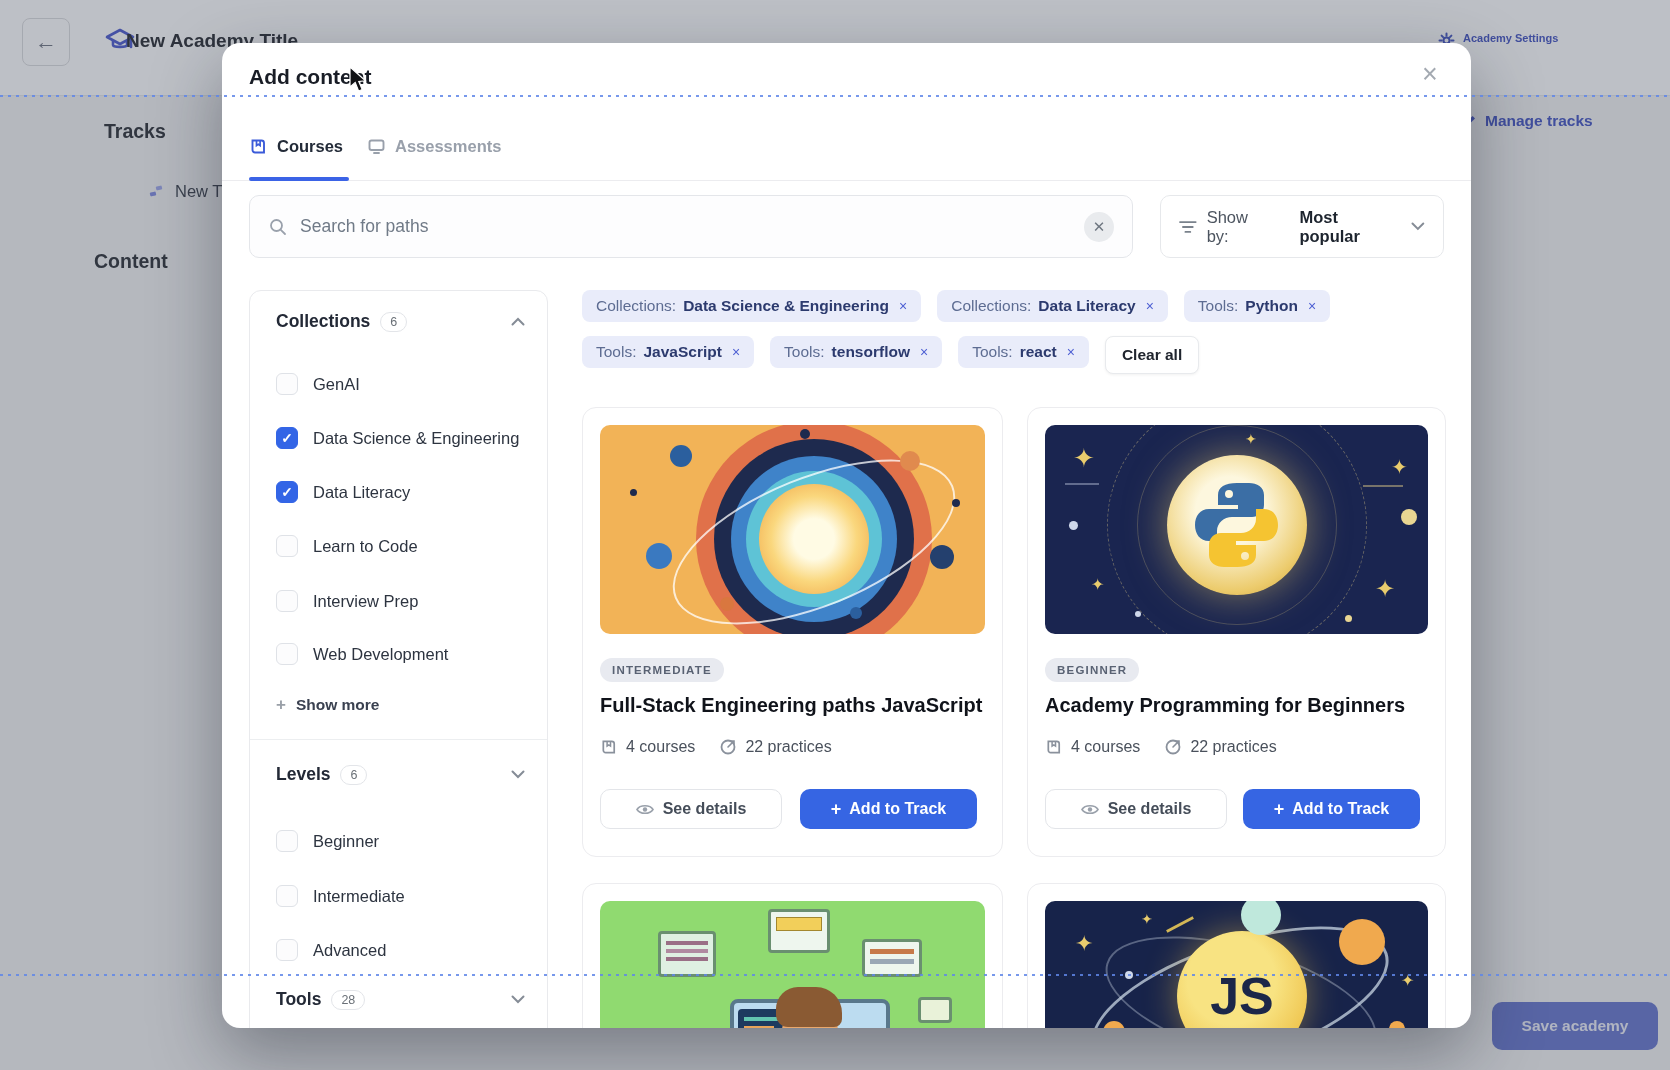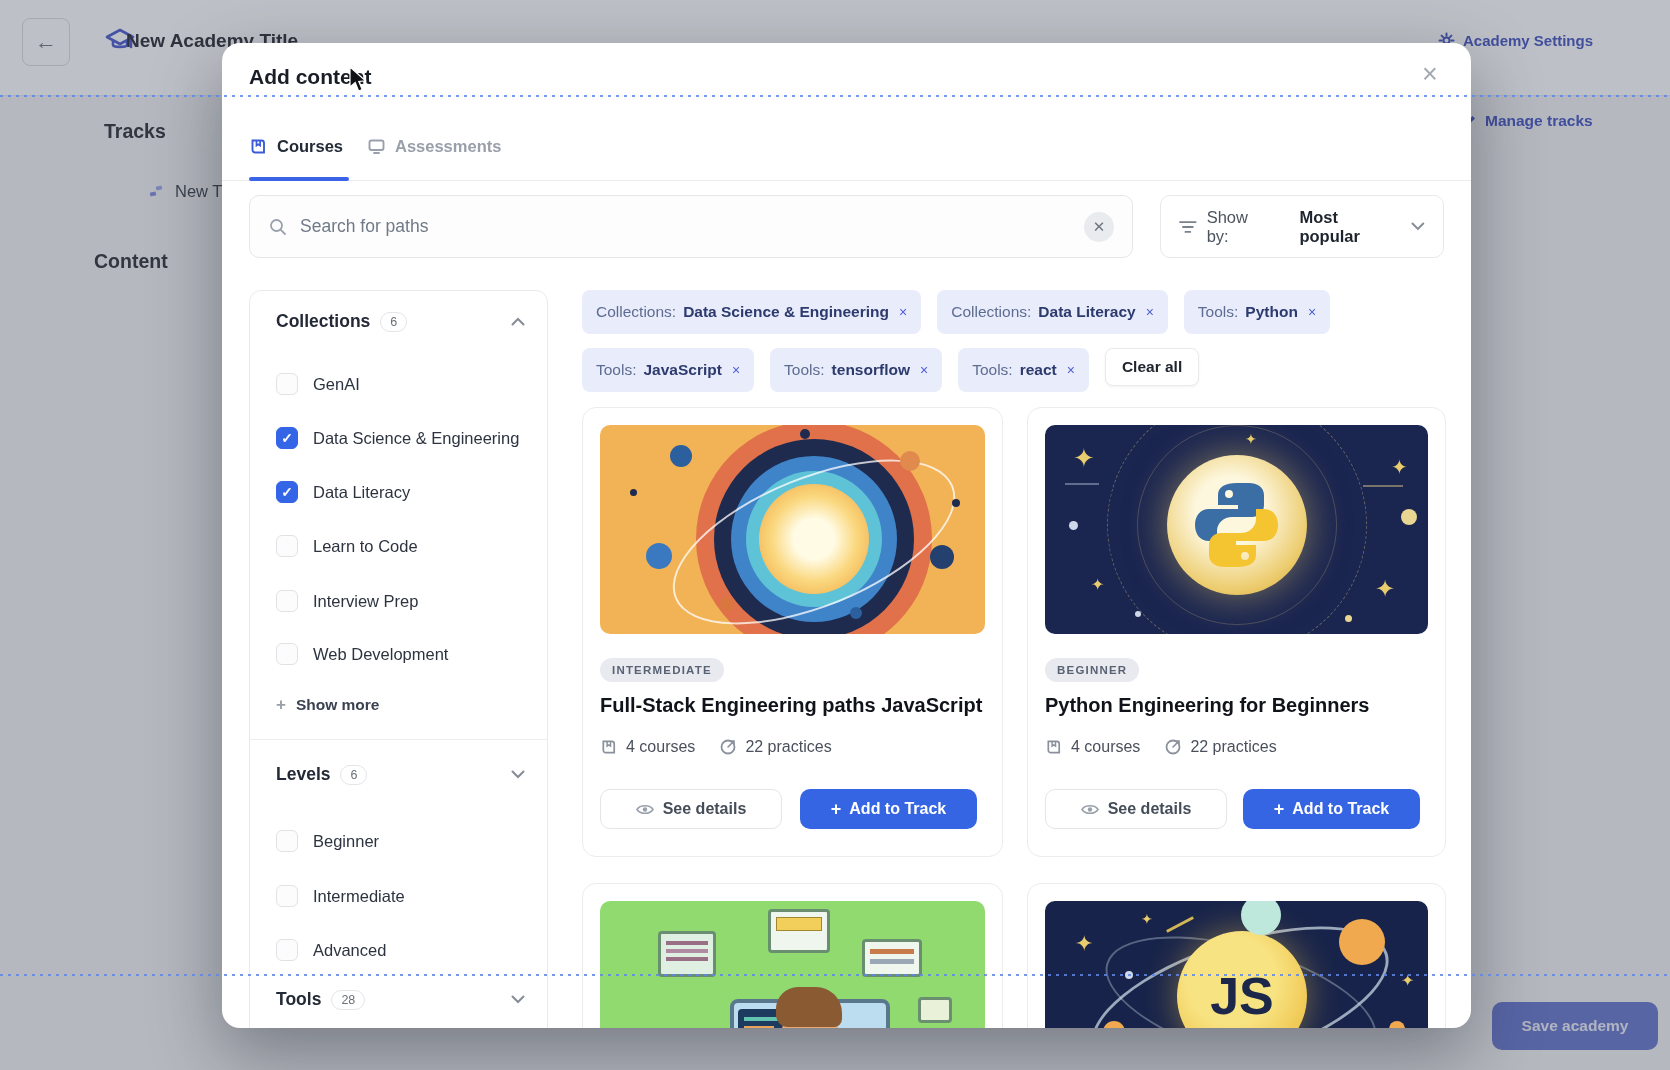--- a/index.html
+++ b/index.html
@@ -9,21 +9,21 @@
 
   
   .bg { position:absolute; inset:0; z-index:1; }
   .topbar { position:absolute; left:0; top:0; width:1670px; height:96px; background:#fbfcfd;
     border-bottom:1px solid #e3e5e8; }
   .back-btn { position:absolute; left:22px; top:18px; width:48px; height:48px; border:1px solid #d7dadd;
     border-radius:8px; background:#fbfcfd; color:#6b7280; font-size:22px; display:flex; align-items:center; justify-content:center; }
   .cap-icon { position:absolute; left:103px; top:24px; }
   .academy-title { position:absolute; left:126px; top:30px; font-size:19px; font-weight:700; color:#22262e; }
   .settings-link { position:absolute; left:1438px; top:32px; display:flex; gap:8px; align-items:flex-start;
-    color:#3e50c0; font-weight:700; font-size:15px; }
+    color:#3e50c0; font-weight:700; font-size:11px; }
   .tracks-heading { position:absolute; left:104px; top:120px; font-size:19.5px; font-weight:700; color:#262b33; }
   .newtrack-item { position:absolute; left:148px; top:182px; display:flex; gap:10px; align-items:center;
     font-size:16.5px; color:#343b46; }
   .content-heading { position:absolute; left:94px; top:250px; font-size:19.5px; font-weight:700; color:#262b33; }
   .manage-link { position:absolute; left:1462px; top:112px; display:flex; gap:8px; align-items:center;
     color:#3e50c0; font-weight:700; font-size:15.5px; }
   .save-btn { position:absolute; left:1492px; top:1002px; width:166px; height:48px; border-radius:10px;
     background:#6272cb; color:#e7eaf6; font-size:15.5px; font-weight:600; display:flex; align-items:center; justify-content:center; }
 
   
@@ -50,21 +50,21 @@
   .search-clear { width:30px; height:30px; border-radius:50%; background:#e9ebee; color:#6e7680; font-size:15px;
     display:flex; align-items:center; justify-content:center; }
   .sort-control { position:absolute; left:938px; top:152px; width:284px; height:63px; border:1px solid #e6e8eb;
     border-radius:10px; background:#fff; display:flex; align-items:center; padding:0 18px; gap:10px; }
   .sort-prefix { color:#4c545f; font-size:16.5px; }
   .sort-value { color:#1d242e; font-size:16.5px; font-weight:700;padding-left:16px; }
   .sort-chevron { margin-left:auto; }
 
   
   .chips { position:absolute; left:360px; top:247px; width:870px; display:flex; flex-wrap:wrap; gap:14px 16px; }
-  .chip { height:44px; background:#e9ecfa; border-radius:8px; display:flex; align-items:center; gap:7px;
+  .chip { height:32px; background:#e9ecfa; border-radius:8px; display:flex; align-items:center; gap:7px;
     padding:0 14px; font-size:15.5px; }
   .chip .cat { color:#5d6c92; }
   .chip .val { color:#2c3a6e; font-weight:700; }
   .chip .x { color:#4d5fd3; font-size:14px; margin-left:3px; }
   .clear-all { height:38px; background:#fff; border:1px solid #e8eaed; border-radius:8px; box-shadow:0 1px 3px rgba(0,0,0,.06);
     display:flex; align-items:center; padding:0 16px; font-size:15.5px; font-weight:700; color:#20252e; }
 
   
   .filter-panel { position:absolute; left:27px; top:247px; width:299px; height:907px;
     border:1px solid #e9eaed; border-radius:12px; background:#fff; }
@@ -367,21 +367,21 @@
           <span class="sparkle" style="left:200px;top:6px;font-size:14px;">✦</span>
           <div class="abs circle" style="left:356px;top:84px;width:16px;height:16px;background:#e9d692;"></div>
           <div class="abs circle" style="left:24px;top:96px;width:9px;height:9px;background:#cfd8ea;"></div>
           <div class="abs circle" style="left:300px;top:190px;width:7px;height:7px;background:#e9d692;"></div>
           <div class="abs circle" style="left:90px;top:186px;width:6px;height:6px;background:#cfd8ea;"></div>
           <div class="abs" style="left:318px;top:60px;width:40px;height:1.5px;background:rgba(214,196,132,.5);"></div>
           <div class="abs" style="left:20px;top:58px;width:34px;height:1.5px;background:rgba(207,216,234,.4);"></div>
         </div>
       </div>
       <div class="badge">BEGINNER</div>
-      <div class="card-title">Python Engineering for Beginners</div>
+      <div class="card-title">Academy Programming for Beginners</div>
       <div class="meta">
         <span class="m">
             <svg width="18" height="18" viewBox="0 0 19 19">
               <path d="M3.5 3.5 h9 a2.5 2.5 0 0 1 2.5 2.5 v9.5 h-9 a2.5 2.5 0 0 1 -2.5 -2.5 Z" fill="none" stroke="#8a919c" stroke-width="1.8"></path>
               <path d="M7.5 3.5 v5 l1.8 -1.3 1.8 1.3 v-5" fill="none" stroke="#8a919c" stroke-width="1.6"></path>
             </svg>
           <span>4 courses</span>
           </span>
         <span class="m">
             <svg width="18" height="18" viewBox="0 0 18 18">

